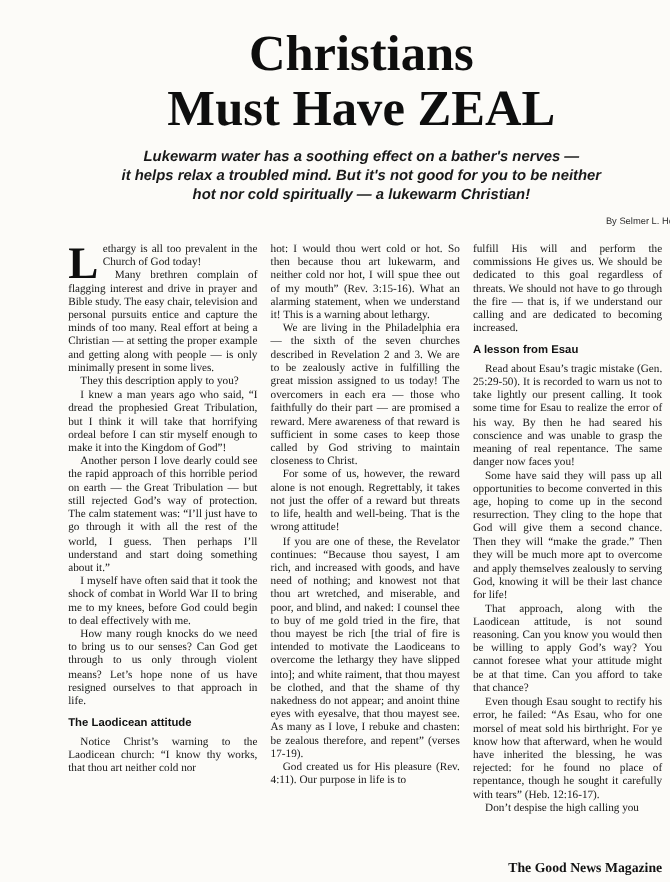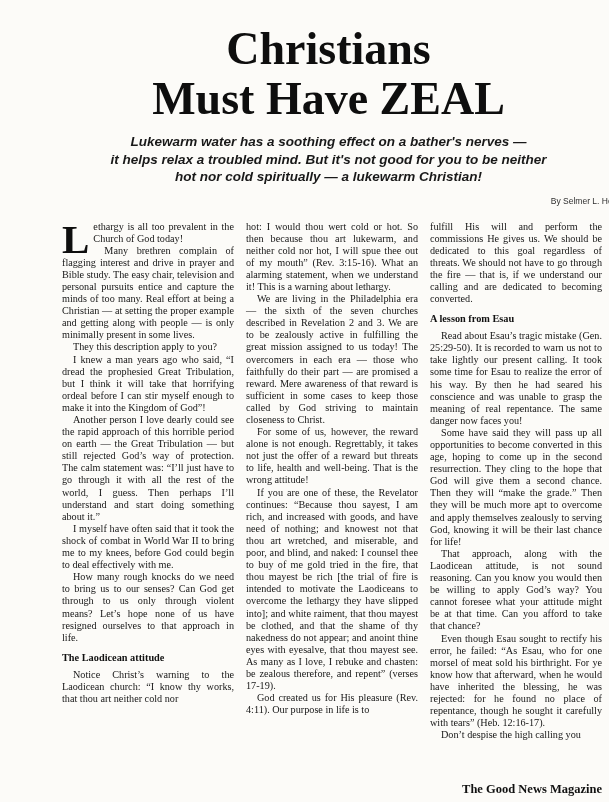--- a/index.html
+++ b/index.html
@@ -54,21 +54,21 @@
     text-align: justify;
     hyphens: auto;
     -webkit-hyphens: auto;
   }
   .col p {
     margin: 0;
     text-indent: 11px;
   }
   .col p.noindent { text-indent: 0; }
   .col h3 {
-    font-family: Liberation Serif, serif;
+    font-family: Liberation Sans, sans-serif;
     font-weight: bold;
     font-size: 10.3px;
     line-height: 12px;
     margin: 8px 0 5px 0;
     text-align: left;
     text-indent: 0;
     color: #111;
   }
   .dropcap {
     float: left;
@@ -121,21 +121,21 @@
         <p><span>Notice Christ’s warning to the Laodicean church: “I know thy works, that thou art neither cold nor</span></p>
       </div>
     <div class="col" lang="en">
         <p class="noindent"><span>hot: I would thou wert cold or hot. So then because thou art lukewarm, and neither cold nor hot, I will spue thee out of my mouth” (Rev. 3:15-16). What an alarming statement, when we understand it! This is a warning about lethargy.</span></p>
         <p><span>We are living in the Philadelphia era — the sixth of the seven churches described in Revelation 2 and 3. We are to be zealously active in fulfilling the great mission assigned to us today! The overcomers in each era — those who faithfully do their part — are promised a reward. Mere awareness of that reward is sufficient in some cases to keep those called by God striving to maintain closeness to Christ.</span></p>
         <p><span>For some of us, however, the reward alone is not enough. Regrettably, it takes not just the offer of a reward but threats to life, health and well-being. That is the wrong attitude!</span></p>
         <p><span>If you are one of these, the Revelator continues: “Because thou sayest, I am rich, and increased with goods, and have need of nothing; and knowest not that thou art wretched, and miserable, and poor, and blind, and naked: I counsel thee to buy of me gold </span><span class="em">tried in the fire</span><span>, that thou mayest be rich [the trial of fire is intended to motivate the Laodiceans to overcome the lethargy they have slipped into]; and white raiment, that thou mayest be clothed, and that the shame of thy nakedness do not appear; and anoint thine eyes with eyesalve, that thou mayest see. As many as I love, I rebuke and chasten: be zealous therefore, and repent” (verses 17-19).</span></p>
         <p><span>God created us for His pleasure (Rev. 4:11). Our purpose in life is to</span></p>
       </div>
     <div class="col" lang="en">
-        <p class="noindent"><span>fulfill His will and perform the commissions He gives us. We should be dedicated to this goal regardless of threats. We should not have to go through the fire — that is, if we understand our calling and are dedicated to becoming converted.</span></p>
+        <p class="noindent"><span>fulfill His will and perform the commissions He gives us. We should be dedicated to this goal regardless of threats. We should not have to go through the fire — that is, if we understand our calling and are dedicated to becoming increased.</span></p>
         <h3><span>A lesson from Esau</span></h3>
         <p><span>Read about Esau’s tragic mistake (Gen. 25:29-50). It is recorded to warn us not to take lightly our present calling. It took some time for Esau to realize the error of his way. By then he had seared his conscience and was unable to grasp the meaning of real repentance. The same danger now faces you!</span></p>
         <p><span>Some have said they will pass up all opportunities to become converted in this age, hoping to come up in the second resurrection. They cling to the hope that God will give them a second chance. Then they will “make the grade.” Then they will be much more apt to overcome and apply themselves zealously to serving God, knowing it will be their last chance for life!</span></p>
         <p><span>That approach, along with the Laodicean attitude, is not sound reasoning. Can you know you would then be willing to apply God’s way? You cannot foresee what your attitude might be at that time. Can you afford to take that chance?</span></p>
         <p><span>Even though Esau sought to rectify his error, he failed: “As Esau, who for one morsel of meat sold his birthright. For ye know how that afterward, when he would have inherited the blessing, he was rejected: for he found no place of repentance, though he sought it carefully with tears” (Heb. 12:16-17).</span></p>
         <p><span>Don’t despise the high calling you</span></p>
       </div>
   </div>
 
   <div class="footer">The Good News Magazine</div>

